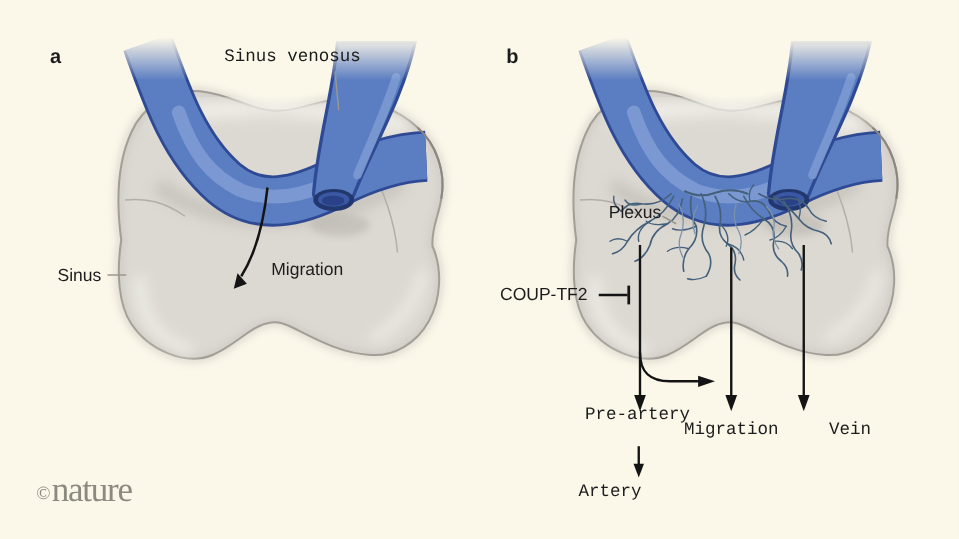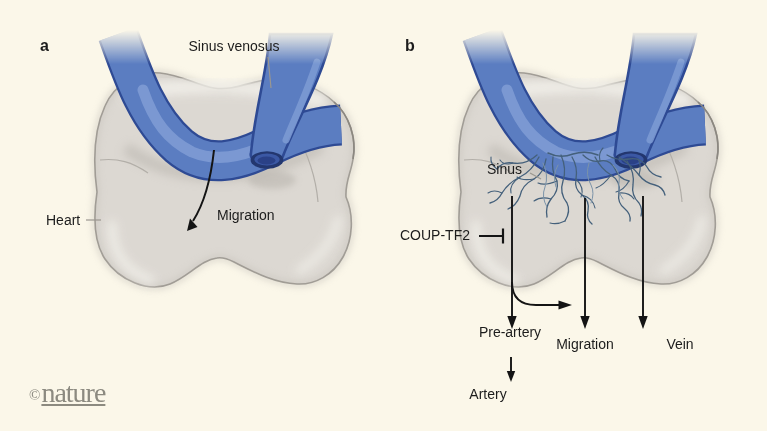--- a/index.html
+++ b/index.html
@@ -1,25 +1,25 @@
 <!DOCTYPE html>
 <html><head>
 <meta charset="utf-8">
 <style>
   html,body{margin:0;padding:0;background:#fbf7e9;}
   .figure{position:relative;width:767px;height:431px;background:#fbf7e9;
           font-family:"Liberation Sans",sans-serif;overflow:hidden;}
   .gfx{position:absolute;left:0;top:0;}
   .lbl{position:absolute;font-size:14px;color:#1c1c1c;white-space:nowrap;line-height:1.15;}
   .lbl.bold{font-weight:700;font-size:16px;}
-  .ctr{transform:translateX(-50%);}
+  .ctr{transform:translateX(-50%);font-family:Liberation Mono, monospace;}
   .watermark{position:absolute;left:29px;top:379px;color:#8c8a80;
              font-family:"Liberation Serif",serif;display:flex;align-items:center;}
   .watermark .c{font-size:15px;margin-right:1px;position:relative;top:2px;}
-  .watermark .n{font-size:28px;letter-spacing:-1px;line-height:1;text-decoration:underline;}
+  .watermark .n{font-size:28px;letter-spacing:-1px;line-height:1;}
 </style>
 </head>
 <body>
 
 <div class="figure">
 
   <svg class="gfx" width="767" height="431" viewBox="0 0 767 431">
     <defs>
       <filter id="f2" x="-40%" y="-40%" width="180%" height="180%">
           <feGaussianBlur stdDeviation="2"></feGaussianBlur>
@@ -163,25 +163,25 @@
       </g>
       <g>
         <line x1="511" y1="357" x2="511" y2="372" stroke-width="1.9" fill="none"></line>
         <polygon points="511,382 506.8,371 515.2,371" stroke="none"></polygon>
       </g>
     </g>
   </svg>
 
   <div class="lbl bold" style="left:40px;top:37px">a</div>
   <div class="lbl ctr" style="left:234px;top:38px">Sinus venosus</div>
-  <div class="lbl" style="left:46px;top:212px">Heart</div>
+  <div class="lbl" style="left:46px;top:212px">Sinus</div>
   <div class="lbl" style="left:217px;top:207px">Migration</div>
 
   <div class="lbl bold" style="left:405px;top:37px">b</div>
-  <div class="lbl" style="left:487px;top:161px">Sinus</div>
+  <div class="lbl" style="left:487px;top:161px">Plexus</div>
   <div class="lbl" style="left:400px;top:227px">COUP-TF2</div>
   <div class="lbl ctr" style="left:510px;top:324px">Pre-artery</div>
   <div class="lbl ctr" style="left:585px;top:336px">Migration</div>
   <div class="lbl ctr" style="left:680px;top:336px">Vein</div>
   <div class="lbl ctr" style="left:488px;top:386px">Artery</div>
 
   <div class="watermark">
     <span class="c">©</span>
       <span class="n">nature</span>
   </div>

